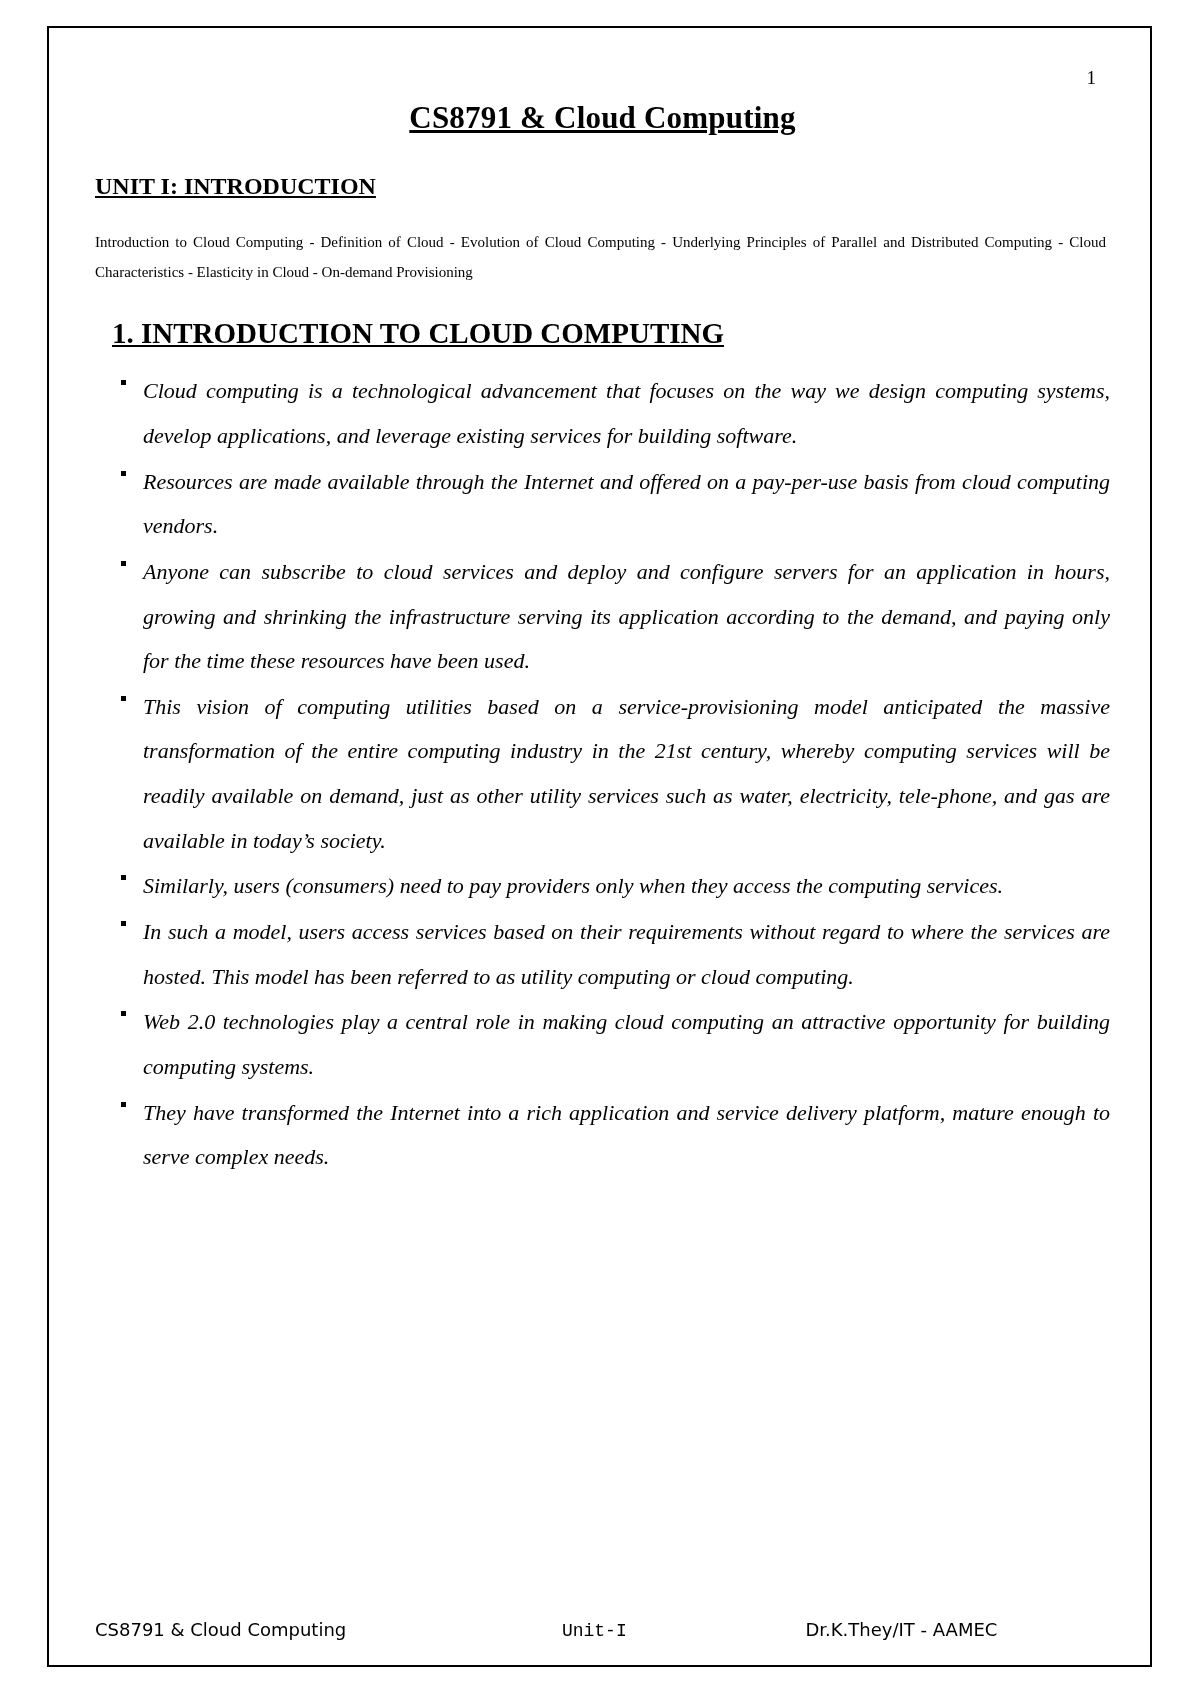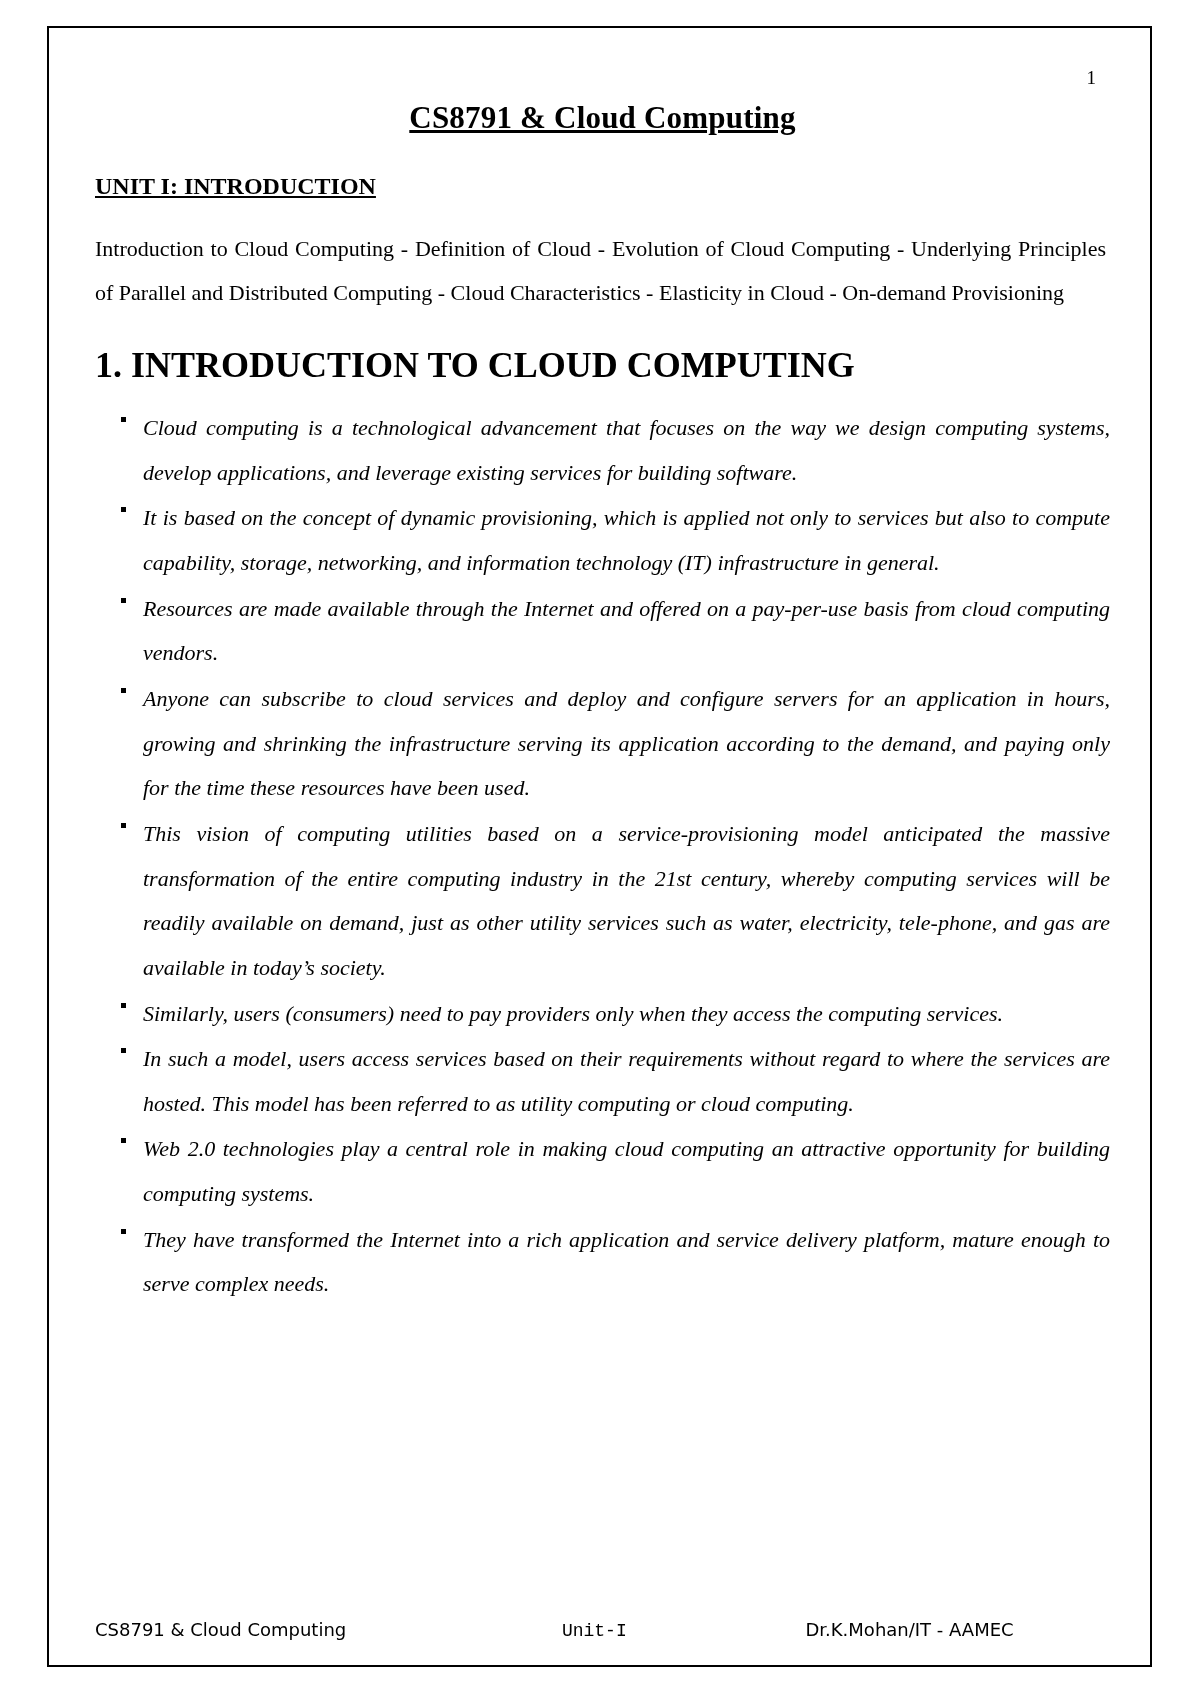--- a/index.html
+++ b/index.html
@@ -49,30 +49,31 @@
     line-height: 1.2;
   }
   .unit-title {
     font-size: 24px;
     font-weight: bold;
     text-decoration: underline;
     margin: 36px 0 0 0;
     line-height: 1.2;
   }
   .syllabus {
-    font-size: 22px;
+    font-size: 15px;
     line-height: 2.0;
     text-align: justify;
     margin: 26px 0 0 0;
     padding-right: 4px;
   }
   .section-heading {
-    font-size: 36px;
+    font-size: 29px;
     font-weight: bold;
-    margin: 28px 0 0 0;
+    text-decoration: underline;
+    margin: 28px 0 0 17px;
     line-height: 1.25;
   }
   ul.bullets {
     list-style: none;
     margin: 18px 0 0 0;
     padding: 0;
     font-style: italic;
   }
   ul.bullets li {
     position: relative;
@@ -121,24 +122,20 @@
 
     <div class="section-heading">1. INTRODUCTION TO CLOUD COMPUTING</div>
 
     <ul class="bullets">
       <li>
         <span class="bullet-marker"></span>
         <span>Cloud computing is a technological advancement that focuses on the way we design computing systems, develop applications, and leverage existing services for building software.</span>
       </li>
       <li>
         <span class="bullet-marker"></span>
-        <span>It is based on the concept of dynamic provisioning, which is applied not only to services but also to compute capability, storage, networking,  and information  technology (IT) infrastructure in general.</span>
-      </li>
-      <li>
-        <span class="bullet-marker"></span>
         <span>Resources are made available through the Internet and offered on a pay-per-use basis from cloud computing vendors.</span>
       </li>
       <li>
         <span class="bullet-marker"></span>
         <span>Anyone can subscribe to cloud services and deploy and configure servers for an application in hours, growing and shrinking the infrastructure serving its application according to the demand, and paying only for the time these resources have been used.</span>
       </li>
       <li>
         <span class="bullet-marker"></span>
         <span>This vision of computing utilities based on a service-provisioning model anticipated the massive transformation of the entire computing industry in the 21st century, whereby computing services will be readily available on demand, just as other utility services such as water, electricity, tele-phone, and gas are available in today’s society.</span>
       </li>
@@ -158,16 +155,16 @@
         <span class="bullet-marker"></span>
         <span>They have transformed the Internet into a rich application and service delivery platform, mature enough to serve complex needs.</span>
       </li>
     </ul>
 
   </div>
 
   <div class="footer">
     <div class="f-left">CS8791 &amp; Cloud Computing</div>
     <div class="f-mid">Unit-I</div>
-    <div class="f-right">Dr.K.Mohan/IT - AAMEC</div>
+    <div class="f-right">Dr.K.They/IT - AAMEC</div>
   </div>
 
 </div>
 
 </body></html>

